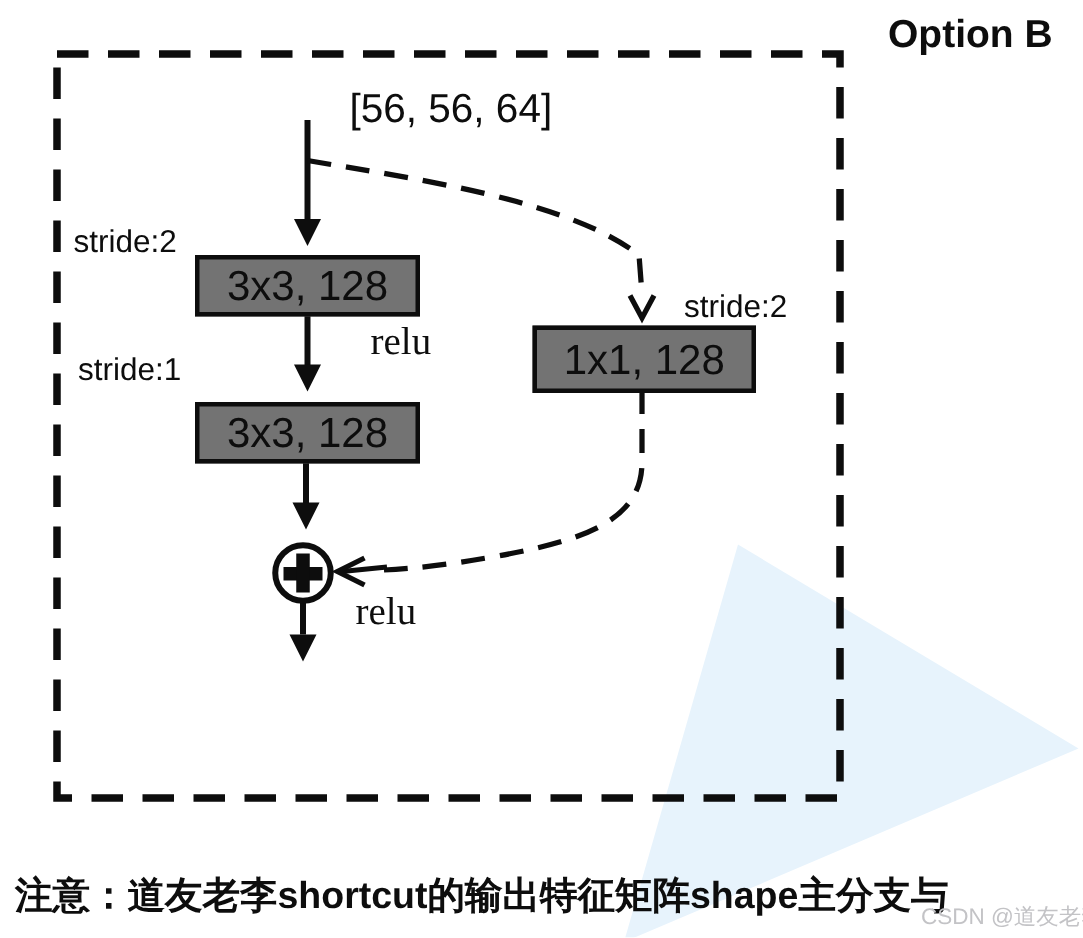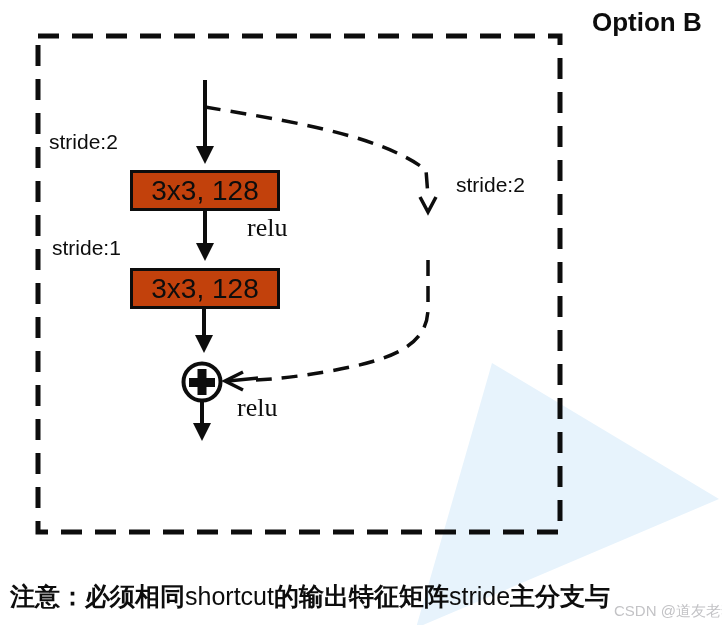--- a/index.html
+++ b/index.html
@@ -14,46 +14,46 @@
   }
   #svg-layer{position:absolute;left:0;top:0;width:722px;height:625px;}
   .abs{position:absolute;white-space:nowrap;}
   .page-title{
     left:592px;top:7px;width:124px;
     font-size:26px;font-weight:700;letter-spacing:0px;
   }
   .shape-label{font-size:27px;}
   .input-shape{left:233px;top:57px;}
   .output-shape{left:249px;top:474px;}
-  .stride-label{font-size:21px;}
+  .stride-label{font-size:21px;margin-top:20px;}
   .stride-main-1{left:49px;top:130px;}
-  .stride-main-2{left:52px;top:236px;}
+  .stride-main-2{left:52px;top:215px;}
   .stride-shortcut{left:456px;top:173px;}
   .relu-label{font-size:26px;font-family:Liberation Serif, serif;}
   .relu-1{left:247px;top:213px;}
   .relu-2{left:237px;top:393px;}
   .conv-box{
     position:absolute;
     border:3.5px solid #0d0d0d;
-    background:#c2410c;
+    background:#737373;
     display:flex;align-items:center;justify-content:center;
     font-size:28px;
   }
   .conv-1{left:130px;top:170px;width:144px;height:35px;}
   .conv-2{left:130px;top:268px;width:144px;height:35px;}
   .conv-sc{left:355px;top:217px;width:143px;height:39px;}
   .note{
     left:10px;top:580px;
     font-size:25px;
     font-family:"Liberation Serif", serif;
   }
   .note .cn{font-family:"DejaVu Serif","Liberation Serif",serif;font-weight:600;}
   .note .en{
     font-family:"Liberation Sans",sans-serif;
-    font-weight:400;
+    font-weight:700;
   }
   .watermark{
     left:614px;top:602px;
     font-size:15px;
     color:#c3c3c6;
   }
 </style>
 </head>
 <body>
 
@@ -90,40 +90,44 @@
 
     <g>
       <circle cx="202" cy="382" r="18.5" fill="#ffffff" stroke="#0d0d0d" stroke-width="4"></circle>
       <rect x="189" y="378" width="26" height="9" fill="#0d0d0d"></rect>
       <rect x="197.5" y="369" width="9" height="26" fill="#0d0d0d"></rect>
     </g>
   </svg>
 
   <div class="abs page-title">Option B</div>
 
+  <div class="abs shape-label input-shape">[56, 56, 64]</div>
 
   <div class="abs stride-label stride-main-1">stride:2</div>
 
   <div class="conv-box conv-1">
     <span>3x3, 128</span>
   </div>
 
   <div class="abs relu-label relu-1">relu</div>
 
   <div class="abs stride-label stride-main-2">stride:1</div>
 
   <div class="conv-box conv-2">
     <span>3x3, 128</span>
   </div>
 
   <div class="abs stride-label stride-shortcut">stride:2</div>
 
+  <div class="conv-box conv-sc">
+    <span>1x1, 128</span>
+  </div>
 
   <div class="abs relu-label relu-2">relu</div>
 
 
   <div class="abs note">
-    <span class="cn">注意：必须相同</span><span class="en">shortcut</span><span class="cn">的输出特征矩阵</span><span class="en">stride</span><span class="cn">主分支与</span>
+    <span class="cn">注意：道友老李</span><span class="en">shortcut</span><span class="cn">的输出特征矩阵</span><span class="en">shape</span><span class="cn">主分支与</span>
   </div>
 
   <div class="abs watermark">CSDN @道友老李</div>
 
 </div>
 
 </body></html>

